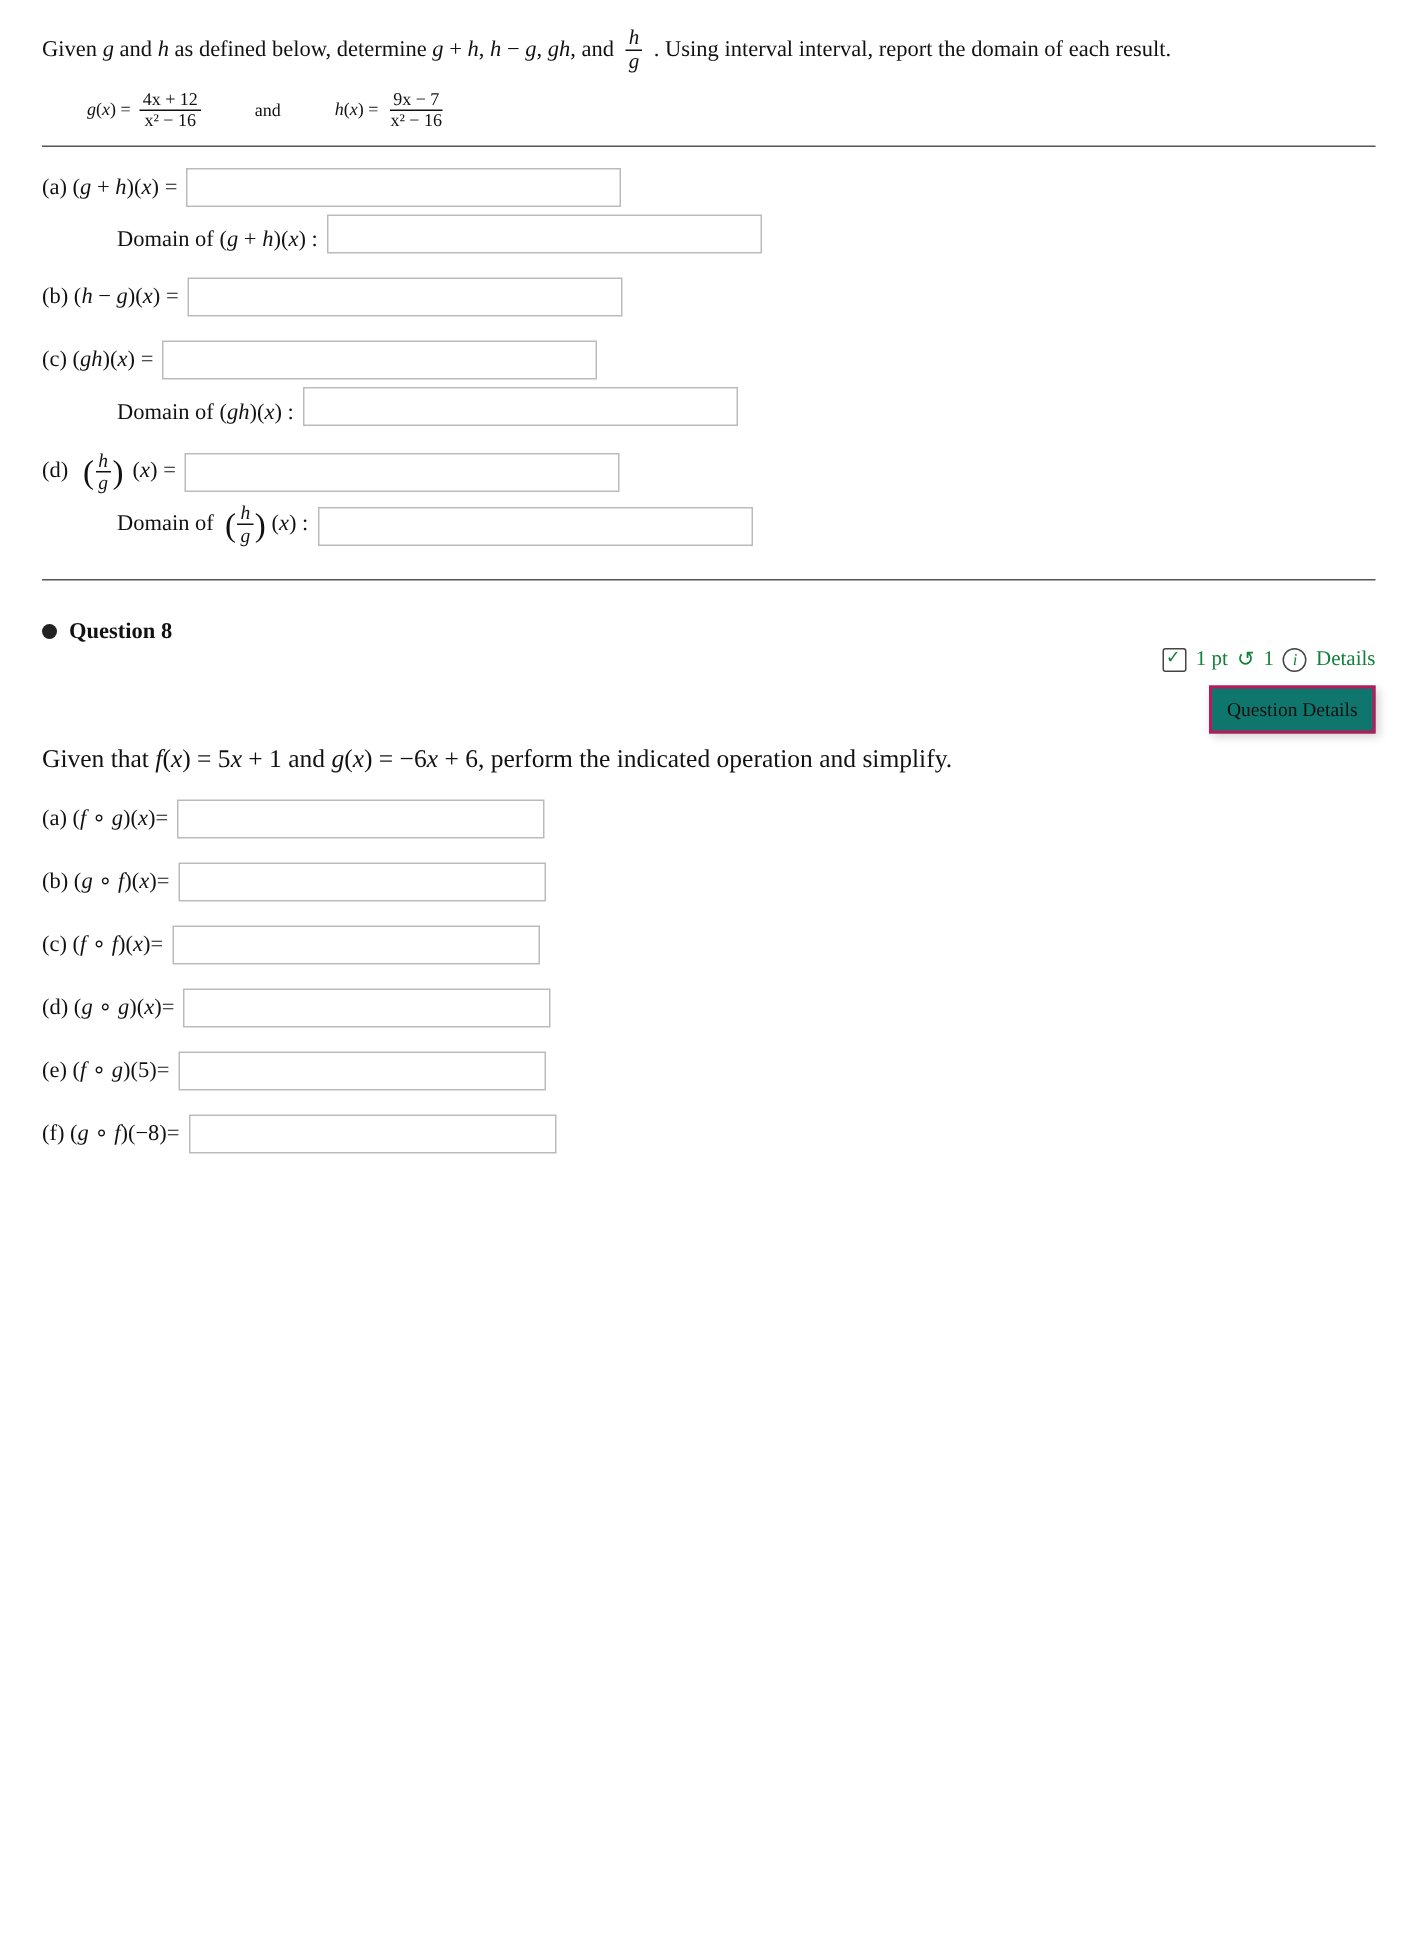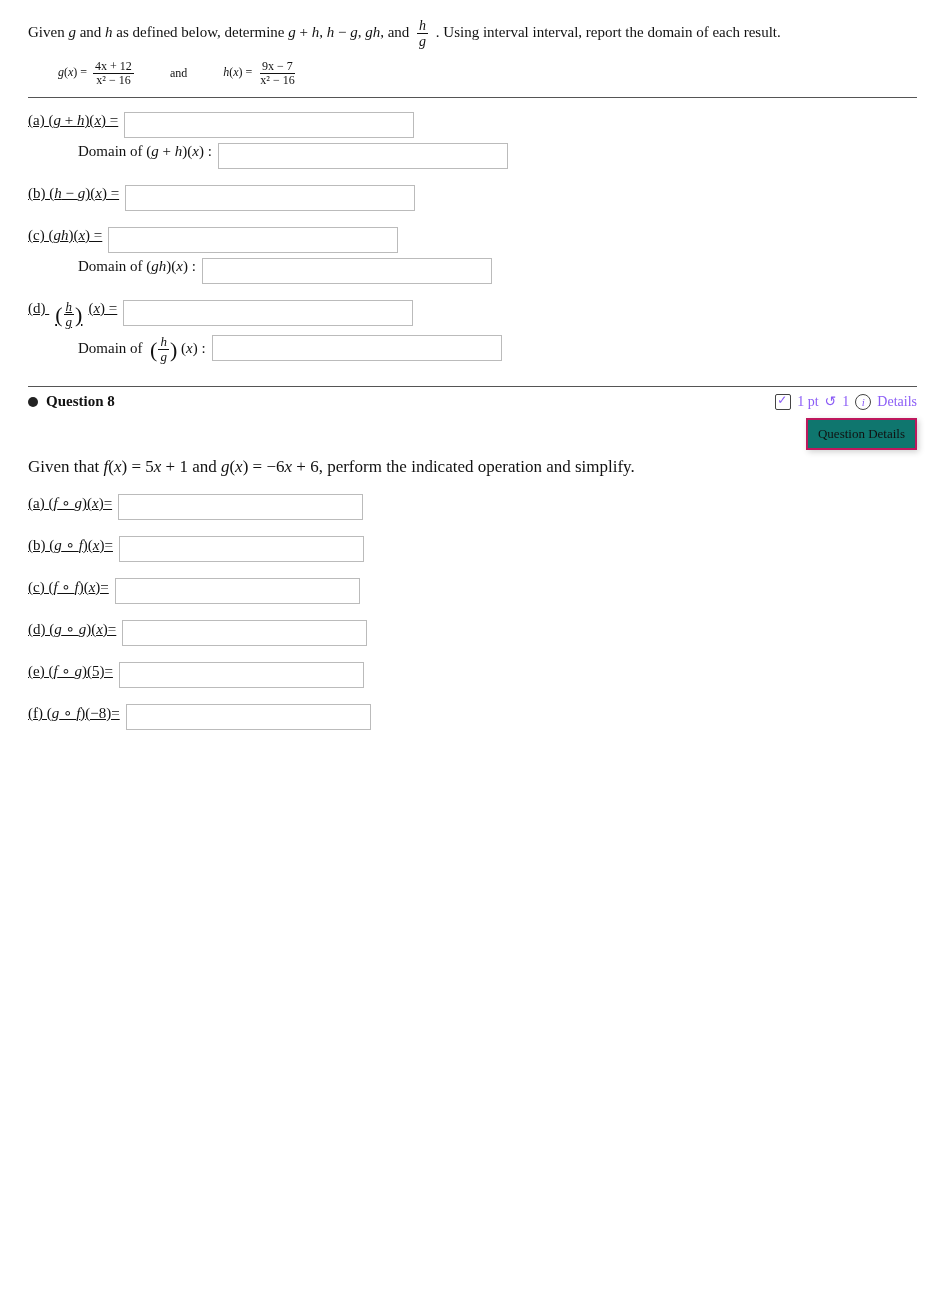--- a/index.html
+++ b/index.html
@@ -45,28 +45,28 @@
       border-top: 1.5px solid #555;
       margin: 10px 0 14px 0;
     }
     .question-part {
       margin-bottom: 16px;
     }
     .part-label {
       font-size: 15px;
       margin-bottom: 5px;
       display: flex;
+      align-items: center;
       gap: 6px;
-      text-decoration: underline;
     }
     .part-domain {
       font-size: 15px;
       margin-bottom: 5px;
       display: flex;
-      align-items: flex-start;
+      align-items: flex-end;
       gap: 6px;
       margin-left: 50px;
     }
     .answer-input {
       border: 1px solid #bbb;
       background: #fff;
       height: 26px;
       width: 290px;
       padding: 0 4px;
       font-size: 14px;
@@ -105,21 +105,22 @@
       background: #222;
       border-radius: 50%;
       display: inline-block;
       flex-shrink: 0;
     }
     .q8-meta {
       display: flex;
       align-items: center;
       gap: 6px;
       font-size: 14px;
-      color: #8b5cf6;
+      color: #15803d;
+      margin-top: 38px;
     }
     .q8-meta .icon-check {
       display: inline-block;
       width: 16px;
       height: 16px;
       border: 1.5px solid #444;
       border-radius: 2px;
       position: relative;
       vertical-align: middle;
     }

